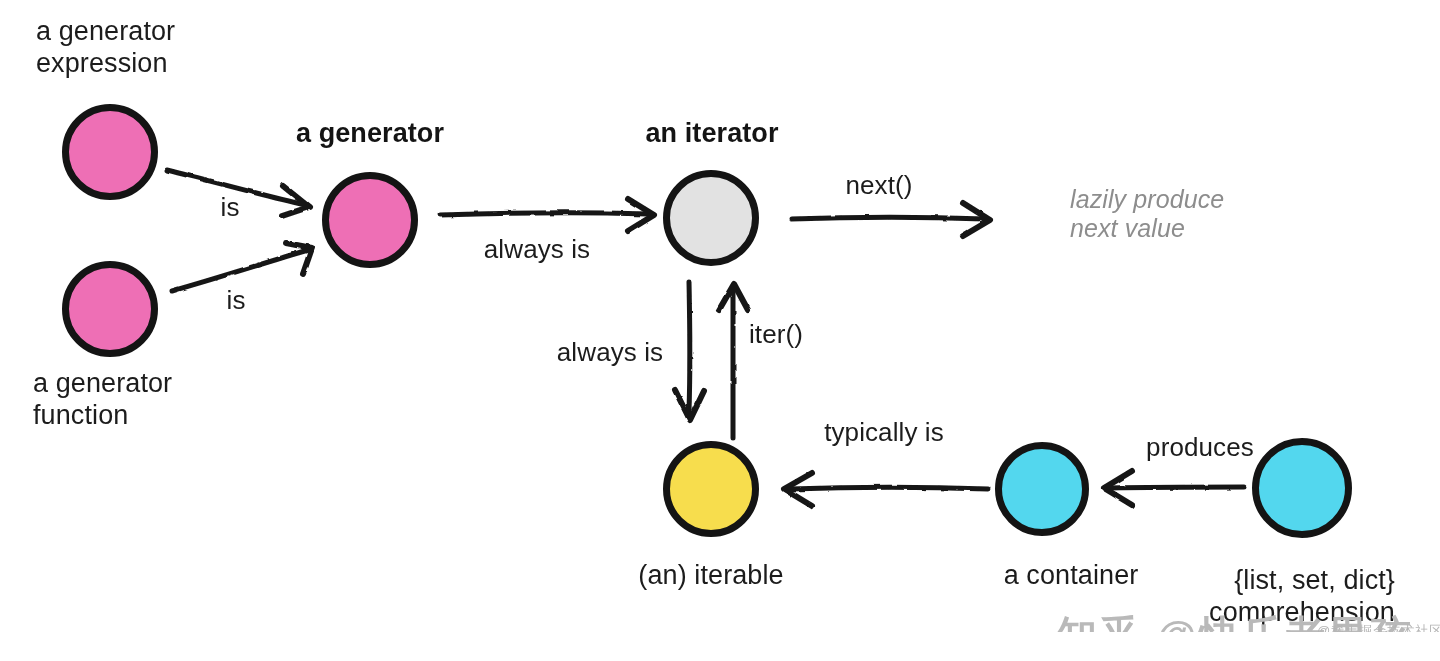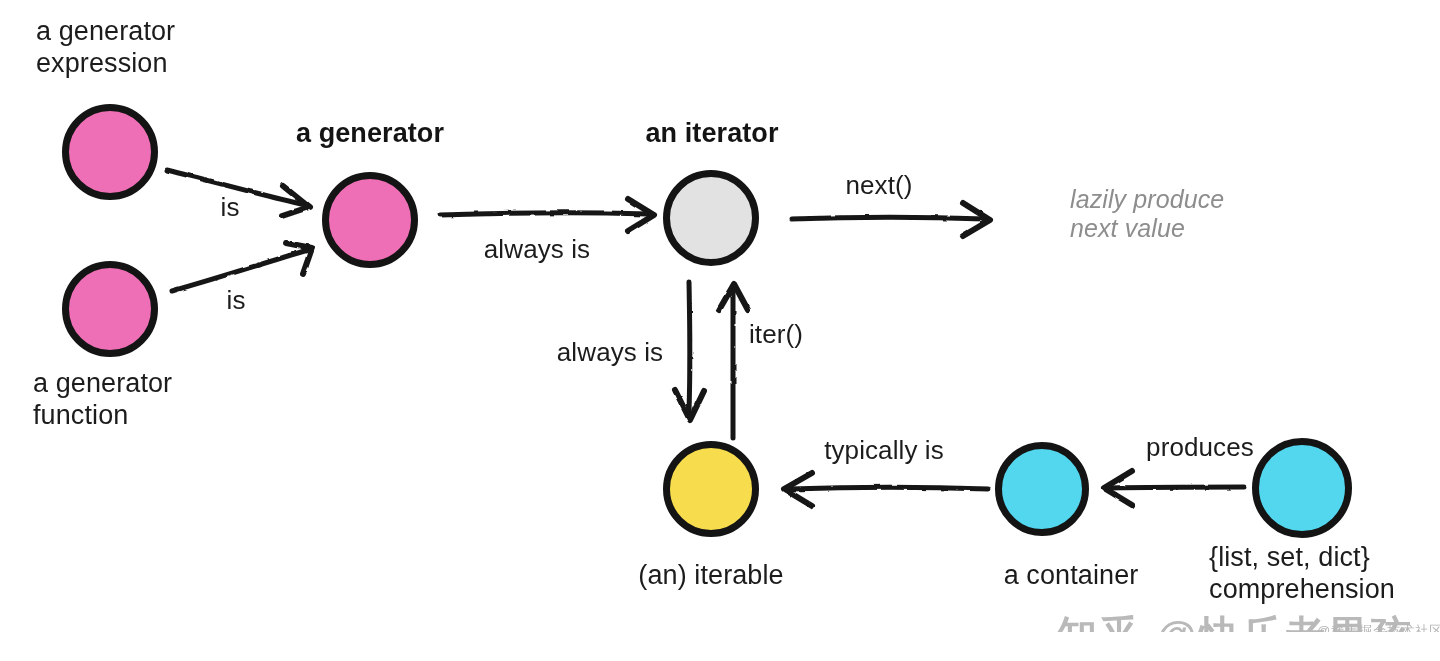--- a/index.html
+++ b/index.html
@@ -150,36 +150,36 @@
 function</div>
 
   <div class="lbl lbl-bold center" style="left:370px; top:118px;">a generator</div>
 
   <div class="lbl lbl-plain center" style="left:711px; top:560px;">(an) iterable</div>
 
   <div class="lbl lbl-bold center" style="left:712px; top:118px;">an iterator</div>
 
   <div class="lbl lbl-plain center" style="left:1042px; top:560px;margin-left:29px;">a container</div>
 
-  <div class="lbl lbl-plain center" style="left:1302px; top:542px; text-align:left;">{list, set, dict}
+  <div class="lbl lbl-plain center" style="left:1302px; top:565px; text-align:right;">{list, set, dict}
 comprehension</div>
 
   <div class="lbl lbl-edge center" style="left:230px; top:192px;">is</div>
 
   <div class="lbl lbl-edge center" style="left:236px; top:285px;">is</div>
 
   <div class="lbl lbl-edge center" style="left:537px; top:234px;">always is</div>
 
   <div class="lbl lbl-edge center" style="left:879px; top:170px;">next()</div>
 
   <div class="lbl lbl-edge center" style="left:610px; top:337px;">always is</div>
 
   <div class="lbl lbl-edge center" style="left:776px; top:319px;">iter()</div>
 
-  <div class="lbl lbl-edge center" style="left:884px; top:435px;">typically is</div>
+  <div class="lbl lbl-edge center" style="left:884px; top:417px;">typically is</div>
 
   <div class="lbl lbl-edge center" style="left:1200px; top:432px;">produces</div>
 
   <div class="lbl lbl-muted" style="left:1070px; top:185px;">lazily produce
 next value</div>
 
   <div class="wm wm-main" style="left:1057px; top:576px;margin-top:32px;">知乎 @快乐老男孩</div>
 
   <div class="wm wm-sub" style="left:1317px; top:622px;">@稀土掘金技术社区</div>
 

